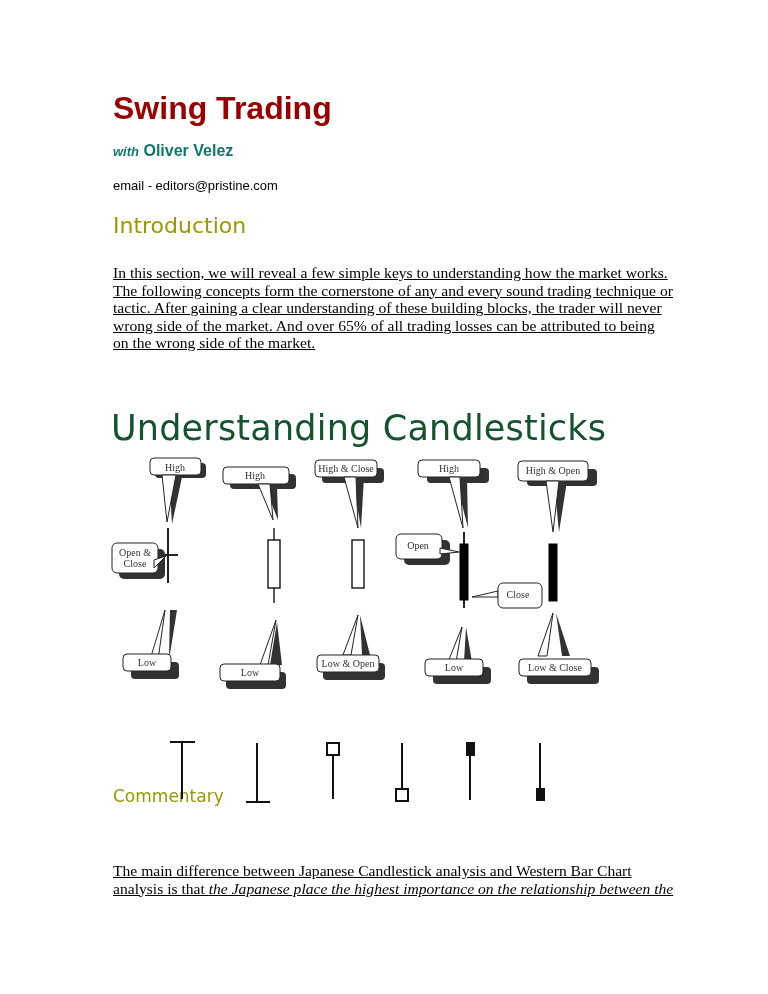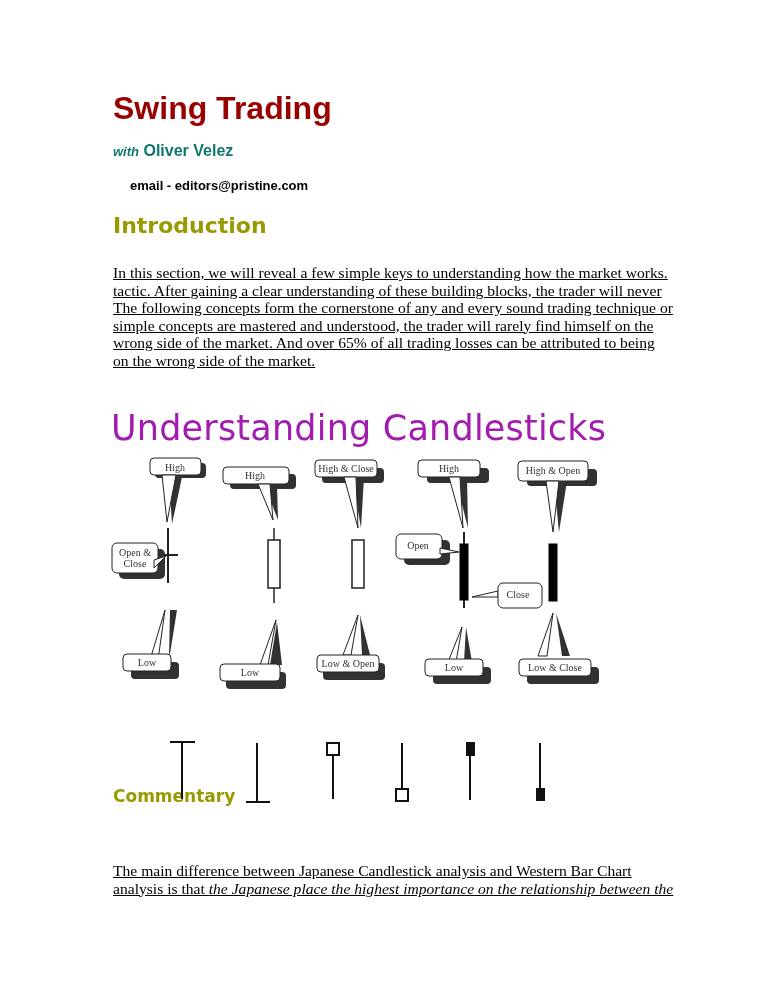--- a/index.html
+++ b/index.html
@@ -10,35 +10,35 @@
     font-family: "Liberation Sans", sans-serif; font-weight: bold;
     font-size: 32px; color: #990000; line-height: 36px; white-space: nowrap;
   }
   .byline {
     position: absolute; left: 0; top: 142px; margin: 0;
     font-family: "Liberation Sans", sans-serif; font-weight: bold;
     font-size: 16px; color: #0f766e; white-space: nowrap;
   }
   .byline .with { font-style: italic; font-size: 13px; }
   .email {
-    position: absolute; left: 17px; top: 178px; margin: 0;
-    font-family: "Liberation Sans", sans-serif; font-weight: bold;
+    position: absolute; left: 0; top: 178px; margin: 0;
+    font-family: "Liberation Sans", sans-serif; font-weight: normal;
     font-size: 13px; color: #000; white-space: nowrap;
   }
   .h2 {
     position: absolute; left: 0; margin: 0;
-    font-family: "DejaVu Sans", sans-serif; font-weight: bold;
+    font-family: "DejaVu Sans", sans-serif; font-weight: normal;
     color: #999900; white-space: nowrap;
   }
   .h2.intro { top: 213px; font-size: 22px; }
   .h2.comm { top: 786px; font-size: 17px; }
   .h1 {
     position: absolute; left: -2px; top: 408px; margin: 0;
     font-family: "DejaVu Sans", sans-serif; font-weight: normal;
-    font-size: 35px; color: #a21caf; white-space: nowrap; letter-spacing: 0.2px;
+    font-size: 35px; color: #14532d; white-space: nowrap; letter-spacing: 0.2px;
   }
   .para {
     position: absolute; left: 0; margin: 0; width: 560px;
     font-family: "Liberation Serif", serif; font-size: 15.6px; line-height: 17.5px;
     color: #000;
     text-decoration: underline;
   }
   .para.p1 { top: 264px; }
   .para.p2 { top: 862px; }
   .para .line { display: block; white-space: nowrap; }
@@ -54,23 +54,22 @@
   <h1 class="title">Swing Trading</h1>
   <p class="byline">
     <span class="with">with</span>
     <span>Oliver Velez</span>
   </p>
   <p class="email">email - editors@pristine.com</p>
 
   <h2 class="h2 intro">Introduction</h2>
   <p class="para p1">
     <span class="line">In this section, we will reveal a few simple keys to understanding how the market works.</span>
+    <span class="line">The following concepts form the cornerstone of any and every sound trading technique or</span>
     <span class="line">tactic. After gaining a clear understanding of these building blocks, the trader will never</span>
-    <span class="line">The following concepts form the cornerstone of any and every sound trading technique or</span>
-    <span class="line">simple concepts are mastered and understood, the trader will rarely find himself on the</span>
     <span class="line">wrong side of the market. And over 65% of all trading losses can be attributed to being</span>
     <span class="line">on the wrong side of the market.</span>
   </p>
 
   <h1 class="h1">Understanding Candlesticks</h1>
 
   <h2 class="h2 comm">Commentary</h2>
   <p class="para p2">
     <span class="line">The main difference between Japanese Candlestick analysis and Western Bar Chart</span>
     <span class="line"><span>analysis is that </span><em>the Japanese place the highest importance on the relationship between the</em></span>

